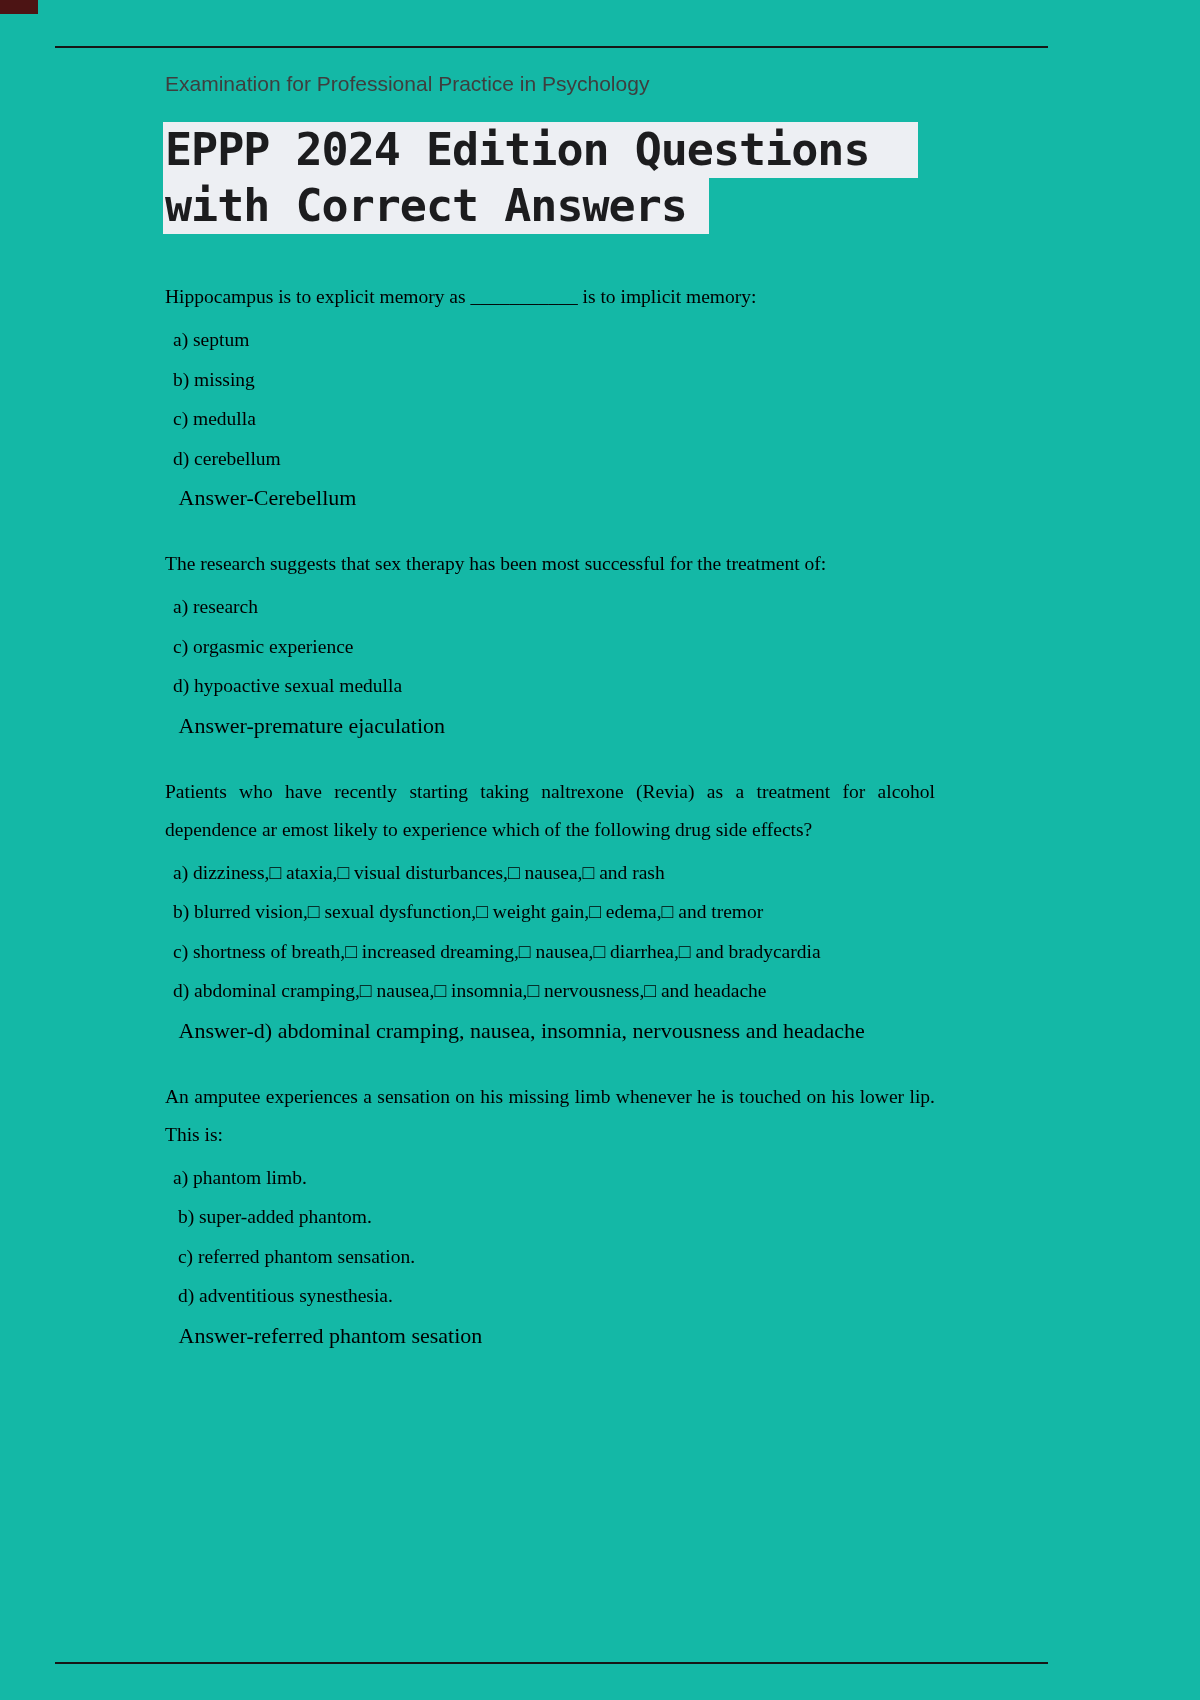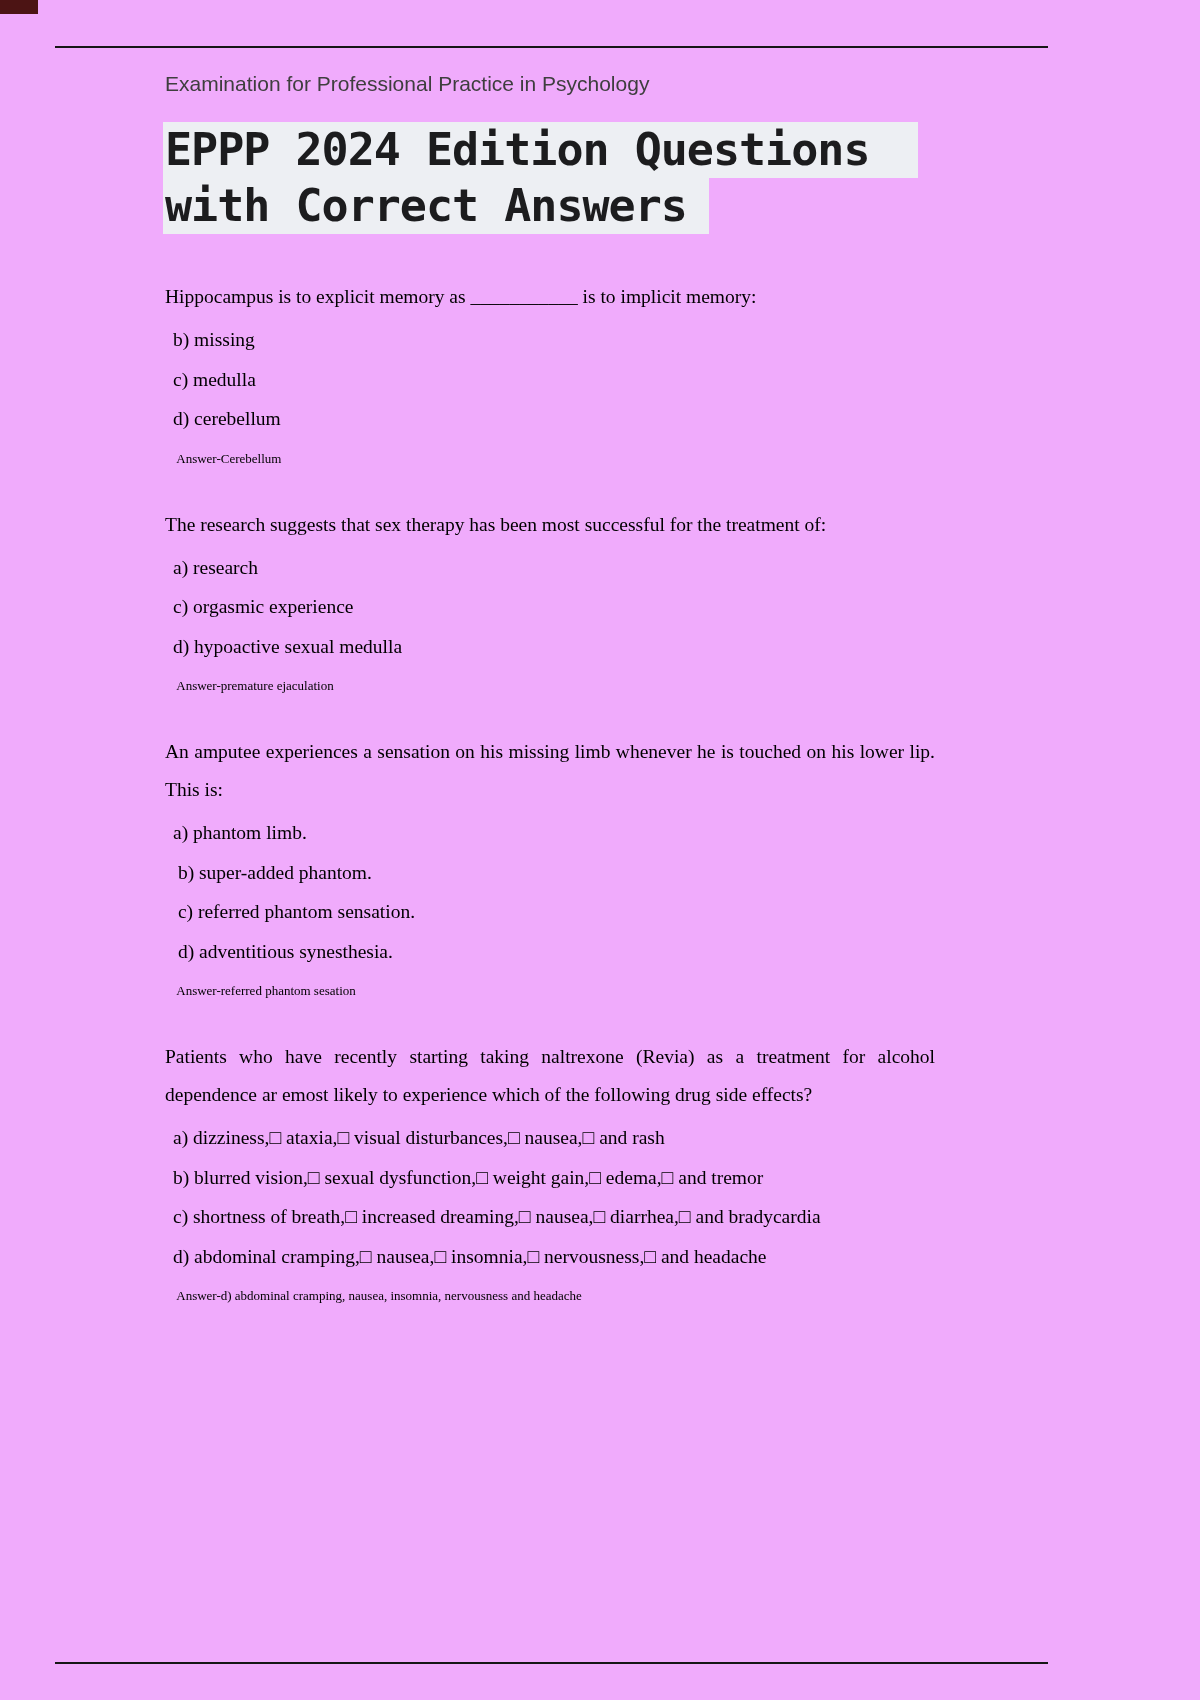--- a/index.html
+++ b/index.html
@@ -1,21 +1,21 @@
 <!DOCTYPE html>
 <html><head>
 <meta charset="utf-8">
 <style>
   * { margin: 0; padding: 0; box-sizing: border-box; }
   html, body { background: #ffffff; }
   .page {
     position: relative;
     width: 1200px;
     height: 1700px;
-    background: #f0abfc;
+    background: #14b8a6;
     overflow: hidden;
     font-family: "Liberation Serif", serif;
     color: #000000;
   }
   .corner-mark {
     position: absolute;
     top: 0; left: 0;
     width: 38px; height: 14px;
     background: #4c1414;
   }
@@ -65,21 +65,21 @@
     text-align: justify;
     margin-bottom: 4px;
   }
   .option {
     font-size: 19.5px;
     line-height: 39.5px;
     padding-left: 8px;
     white-space: pre-wrap;
   }
   .answer {
-    font-size: 13px;
+    font-size: 22px;
     line-height: 39px;
     padding-left: 8px;
     white-space: pre-wrap;
   }
 </style>
 </head>
 <body>
 
 <div class="page">
   <div class="corner-mark"></div>
@@ -88,47 +88,48 @@
   <div class="content">
     <div class="doc-header">Examination for Professional Practice in Psychology</div>
 
     <h1 class="doc-title">
       <span class="hl hl-1">EPPP 2024 Edition Questions</span>
       <span class="hl hl-2">with Correct Answers</span>
     </h1>
 
     <section class="question">
       <p class="prompt">Hippocampus is to explicit memory as ___________ is to implicit memory:</p>
+      <p class="option">a) septum</p>
       <p class="option">b) missing</p>
       <p class="option">c) medulla</p>
       <p class="option">d) cerebellum</p>
       <p class="answer"> Answer-Cerebellum</p>
     </section>
 
     <section class="question">
       <p class="prompt">The research suggests that sex therapy has been most successful for the treatment of:</p>
       <p class="option">a) research</p>
       <p class="option">c) orgasmic experience</p>
       <p class="option">d) hypoactive sexual medulla</p>
       <p class="answer"> Answer-premature ejaculation</p>
     </section>
 
     <section class="question">
+      <p class="prompt">Patients who have recently starting taking naltrexone (Revia) as a treatment for alcohol dependence ar emost likely to experience which of the following drug side effects?</p>
+      <p class="option">a) dizziness,□ ataxia,□ visual disturbances,□ nausea,□ and rash</p>
+      <p class="option">b) blurred vision,□ sexual dysfunction,□ weight gain,□ edema,□ and tremor</p>
+      <p class="option">c) shortness of breath,□ increased dreaming,□ nausea,□ diarrhea,□ and bradycardia</p>
+      <p class="option">d) abdominal cramping,□ nausea,□ insomnia,□ nervousness,□ and headache</p>
+      <p class="answer"> Answer-d) abdominal cramping, nausea, insomnia, nervousness and headache</p>
+    </section>
+
+    <section class="question">
       <p class="prompt">An amputee experiences a sensation on his missing limb whenever he is touched on his lower lip. This is:</p>
       <p class="option">a) phantom limb.</p>
       <p class="option"> b) super-added phantom.</p>
       <p class="option"> c) referred phantom sensation.</p>
       <p class="option"> d) adventitious synesthesia.</p>
       <p class="answer"> Answer-referred phantom sesation</p>
     </section>
-
-    <section class="question">
-      <p class="prompt">Patients who have recently starting taking naltrexone (Revia) as a treatment for alcohol dependence ar emost likely to experience which of the following drug side effects?</p>
-      <p class="option">a) dizziness,□ ataxia,□ visual disturbances,□ nausea,□ and rash</p>
-      <p class="option">b) blurred vision,□ sexual dysfunction,□ weight gain,□ edema,□ and tremor</p>
-      <p class="option">c) shortness of breath,□ increased dreaming,□ nausea,□ diarrhea,□ and bradycardia</p>
-      <p class="option">d) abdominal cramping,□ nausea,□ insomnia,□ nervousness,□ and headache</p>
-      <p class="answer"> Answer-d) abdominal cramping, nausea, insomnia, nervousness and headache</p>
-    </section>
   </div>
 
   <div class="rule rule-bottom"></div>
 </div>
 
 </body></html>

